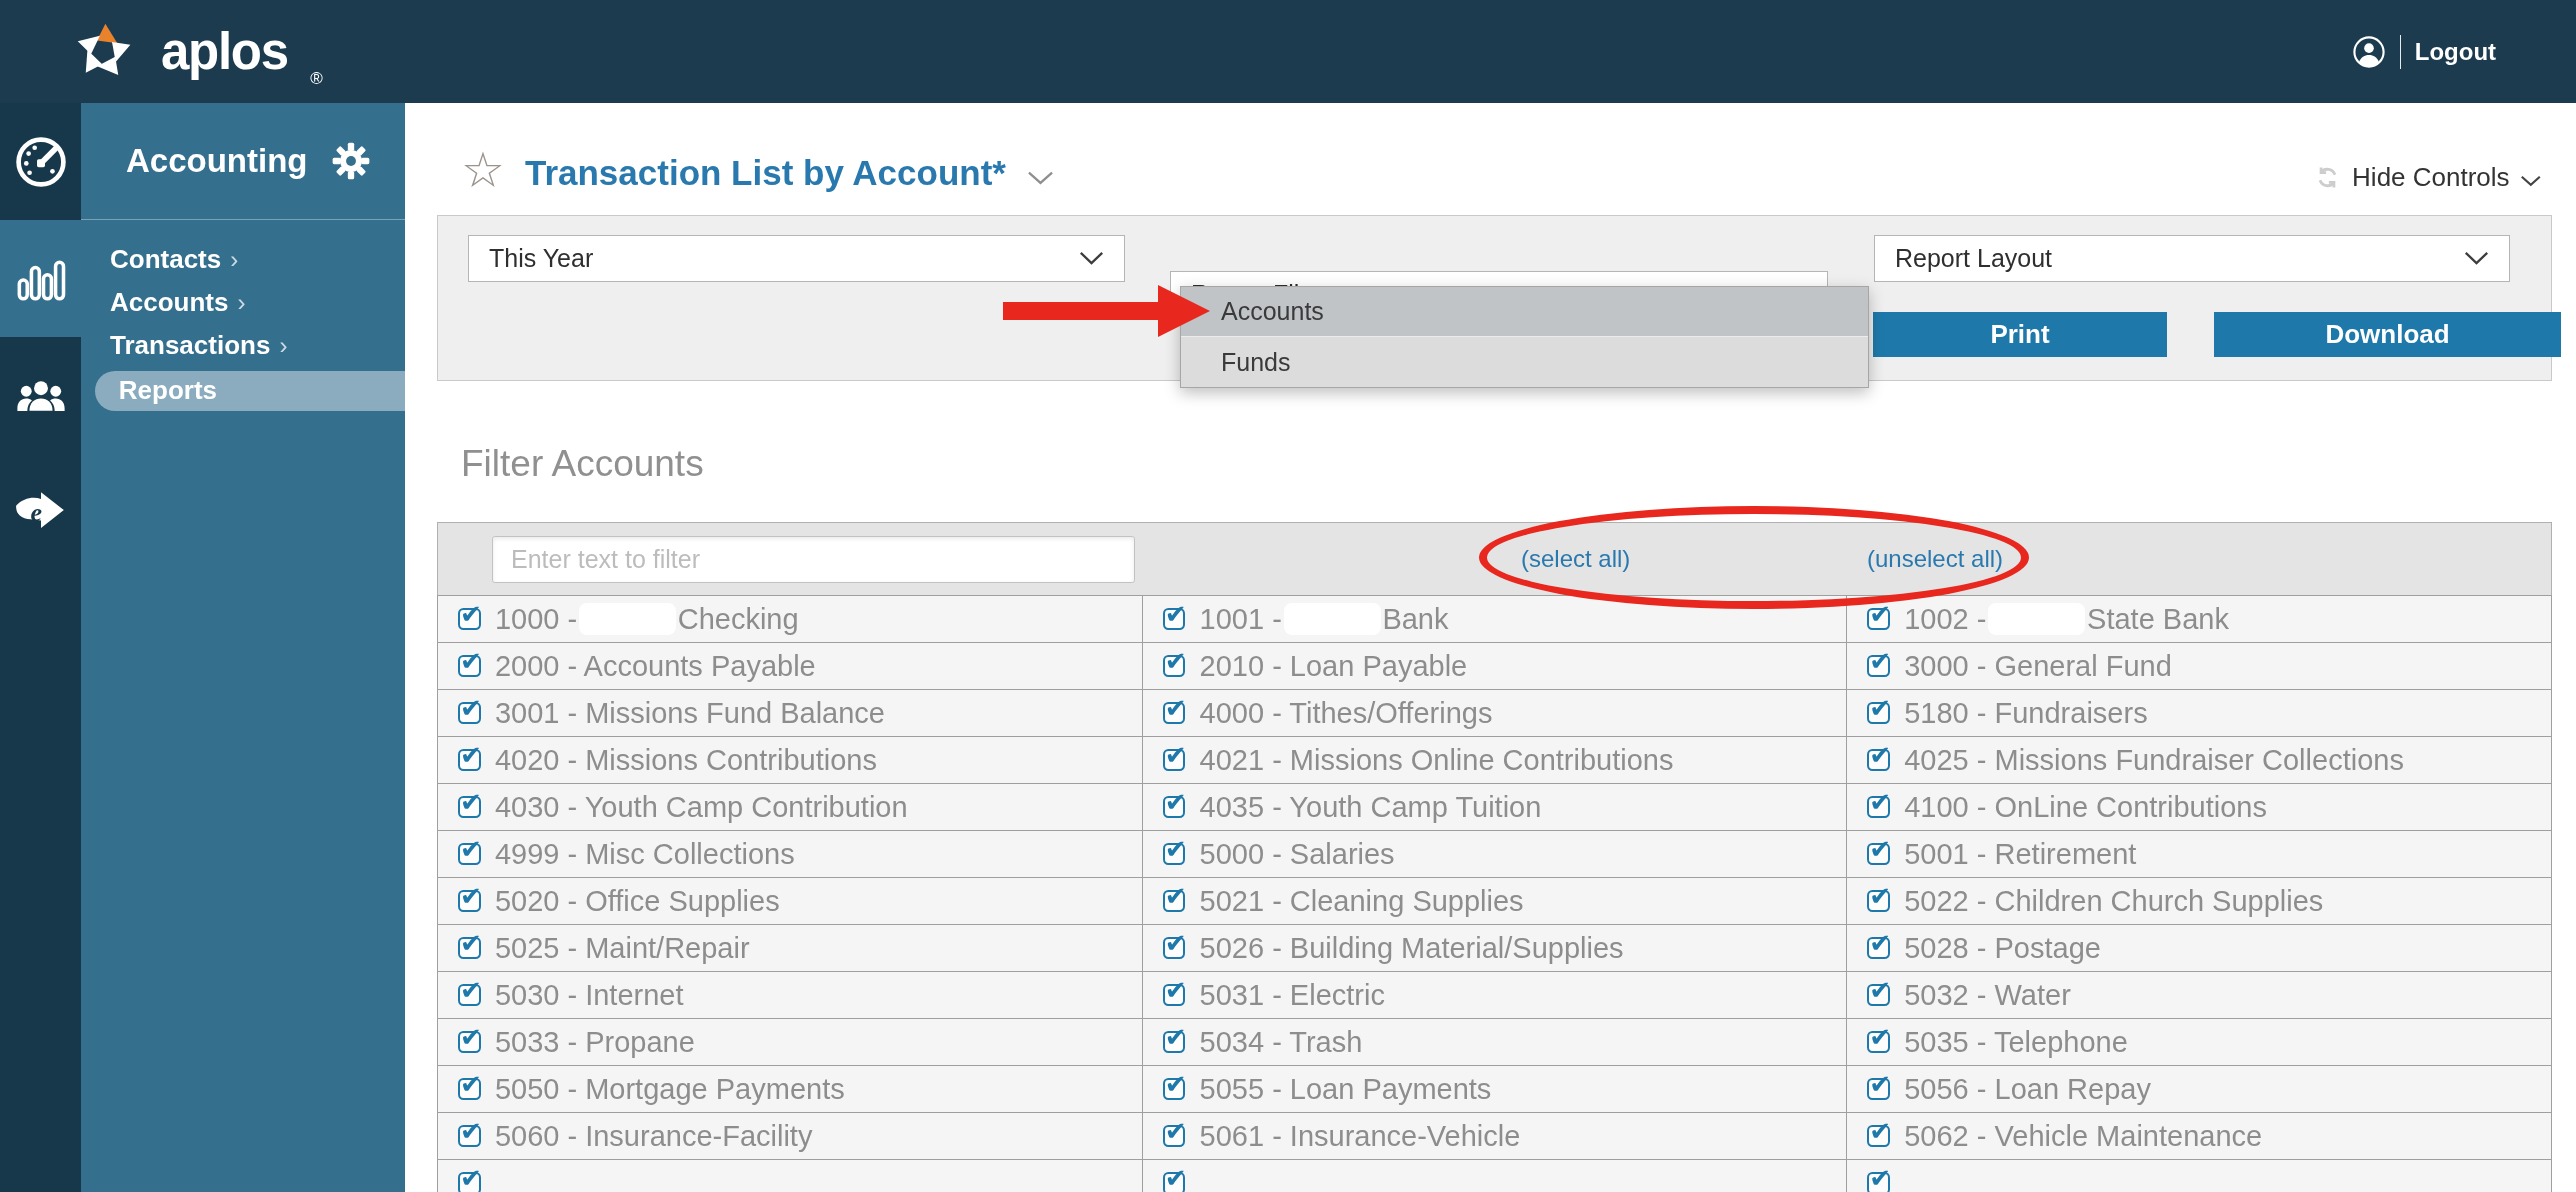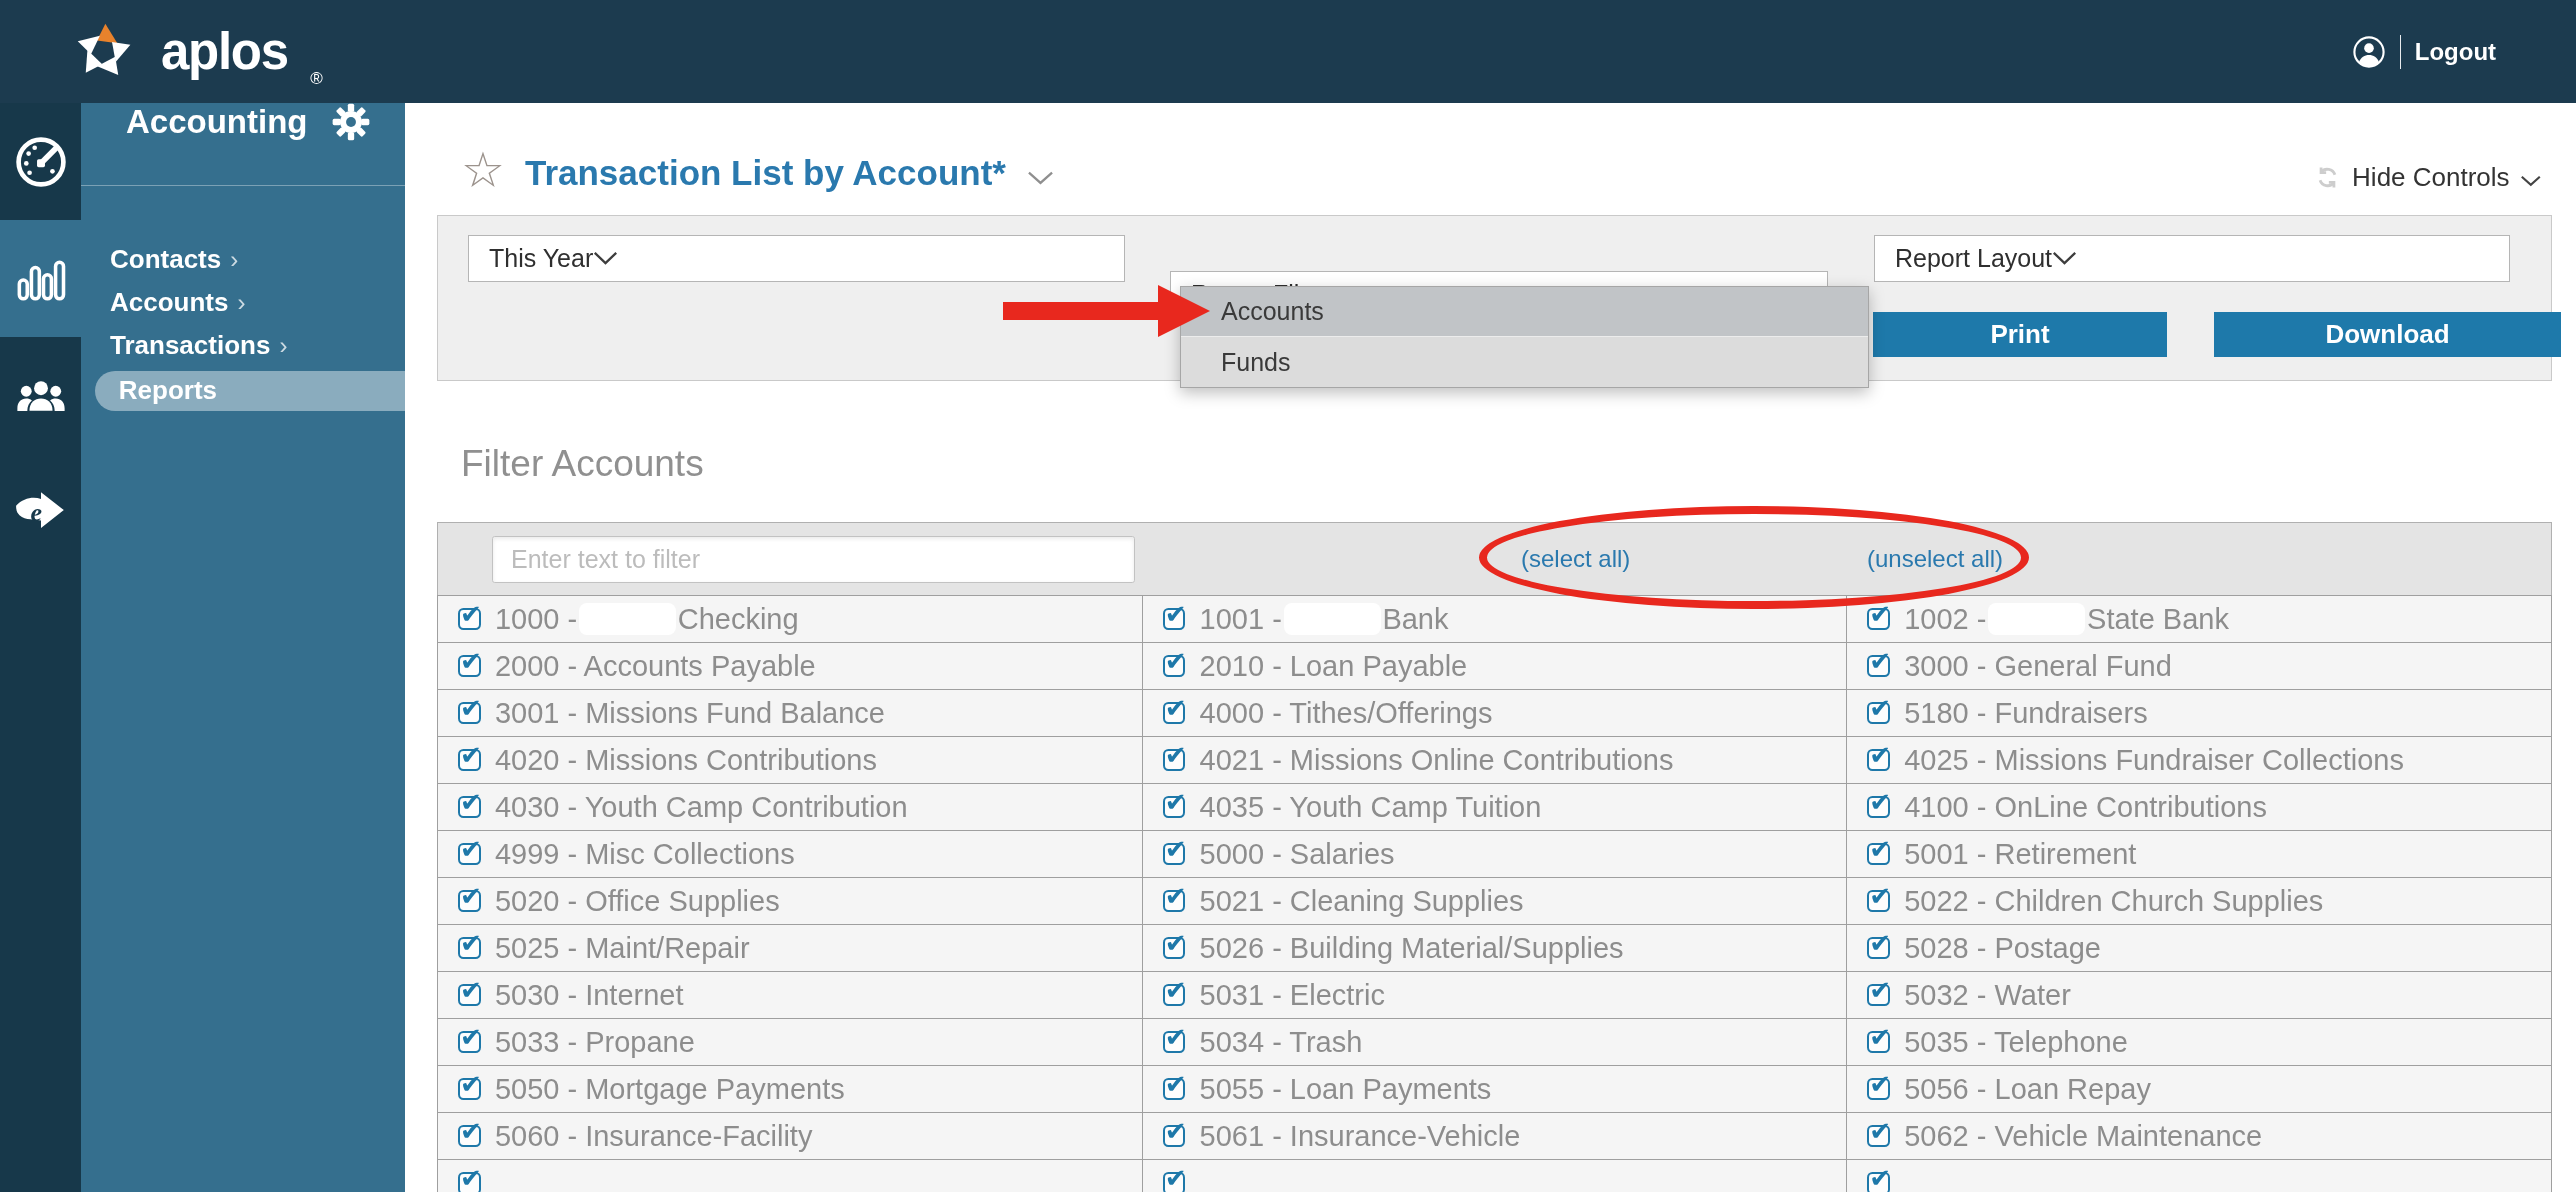--- a/index.html
+++ b/index.html
@@ -20,35 +20,35 @@
   .logo-reg{color:#fff;font-size:17px;align-self:flex-end;margin:0 0 14.4px -5.4px;}
   .logout-box{position:absolute;left:2352px;top:0;height:103px;display:flex;align-items:center;gap:13.5px;}
   .logout-divider{width:1.8px;height:34px;background:rgba(255,255,255,.9);}
   .logout-label{color:#fff;font-size:24px;font-weight:700;}
   
   .rail{position:absolute;left:0;top:103px;bottom:0;width:81px;background:var(--rail);}
   .rail-item{width:81px;height:117px;display:flex;align-items:center;justify-content:center;}
   .rail-item.active{background:var(--panel_blue);}
   
   .side-panel{position:absolute;left:81px;top:103px;bottom:0;width:324px;background:var(--panel_blue);}
-  .panel-header{height:83px;display:flex;padding-left:45px;gap:25px;border-bottom:0.9px solid rgba(255,255,255,.35);}
+  .panel-header{height:117px;display:flex;align-items:center;padding-left:45px;gap:25px;border-bottom:0.9px solid rgba(255,255,255,.35);}
   .panel-title{color:#fff;font-size:33px;font-weight:700;}
   .side-menu{position:absolute;top:135px;left:0;right:0;list-style:none;margin:0;padding:0;}
   .side-menu li{height:43px;display:flex;align-items:center;padding-left:29px;color:#fff;font-size:26px;font-weight:600;cursor:default;}
   .side-menu li .mi-arrow{margin-left:9px;font-size:24px;color:rgba(255,255,255,.75);font-weight:400;}
   .side-menu li.active{margin:3.6px 0 0 14.4px;padding-left:23.4px;height:40px;background:var(--pill);border-radius:21.6px 0 0 21.6px;}
   
   .content{position:absolute;left:405px;top:103px;right:0;bottom:0;background:#fff;}
   .report-title-row{position:absolute;left:56px;top:43px;height:54px;display:flex;align-items:center;gap:20px;}
   .star-icon{font-family:"DejaVu Sans",sans-serif;font-size:49px;color:#9c938d;line-height:1;margin-top:-5.4px;}
   .report-title{font-size:35px;font-weight:600;color:var(--accent_blue);}
   .hide-controls{position:absolute;top:59px;right:34px;display:flex;align-items:center;gap:10.8px;font-size:26px;color:#333;}
   
   .controls-panel{position:absolute;left:32px;top:112px;width:2115px;height:166px;background:#efefef;border:0.9px solid #c9c9c9;}
-  .select{position:absolute;top:19px;height:47px;background:#fff;border:0.9px solid #b5b5b5;display:flex;align-items:center;padding:0 20px;font-size:25px;color:#2f2f2f;}
+  .select{position:absolute;top:19px;height:47px;background:#fff;border:0.9px solid #b5b5b5;display:flex;align-items:center;justify-content:space-between;padding:0 20px;font-size:25px;color:#2f2f2f;}
   .sel-year{left:30px;width:657px;}
   .sel-filters{left:732px;width:658px;margin-top:36px;}
   .sel-layout{left:1436px;width:636px;}
   .btn{position:absolute;top:96px;height:45px;background:var(--button_blue);color:#fff;font-size:26px;font-weight:600;display:flex;align-items:center;justify-content:center;}
   .btn-print{left:1435px;width:294px;}
   .btn-download{left:1776px;width:347px;}
   
   .filters-menu{position:absolute;left:775px;top:183px;width:689px;z-index:6;border:0.9px solid #a6a6a6;box-shadow:0 5.4px 14.4px rgba(0,0,0,.25);}
   .menu-option{height:50px;display:flex;align-items:center;padding-left:40px;font-size:25px;color:#3a3a3a;background:#dcdcdc;}
   .menu-option.hl{background:#c1c4c7;border-bottom:1.8px solid #ececec;}

